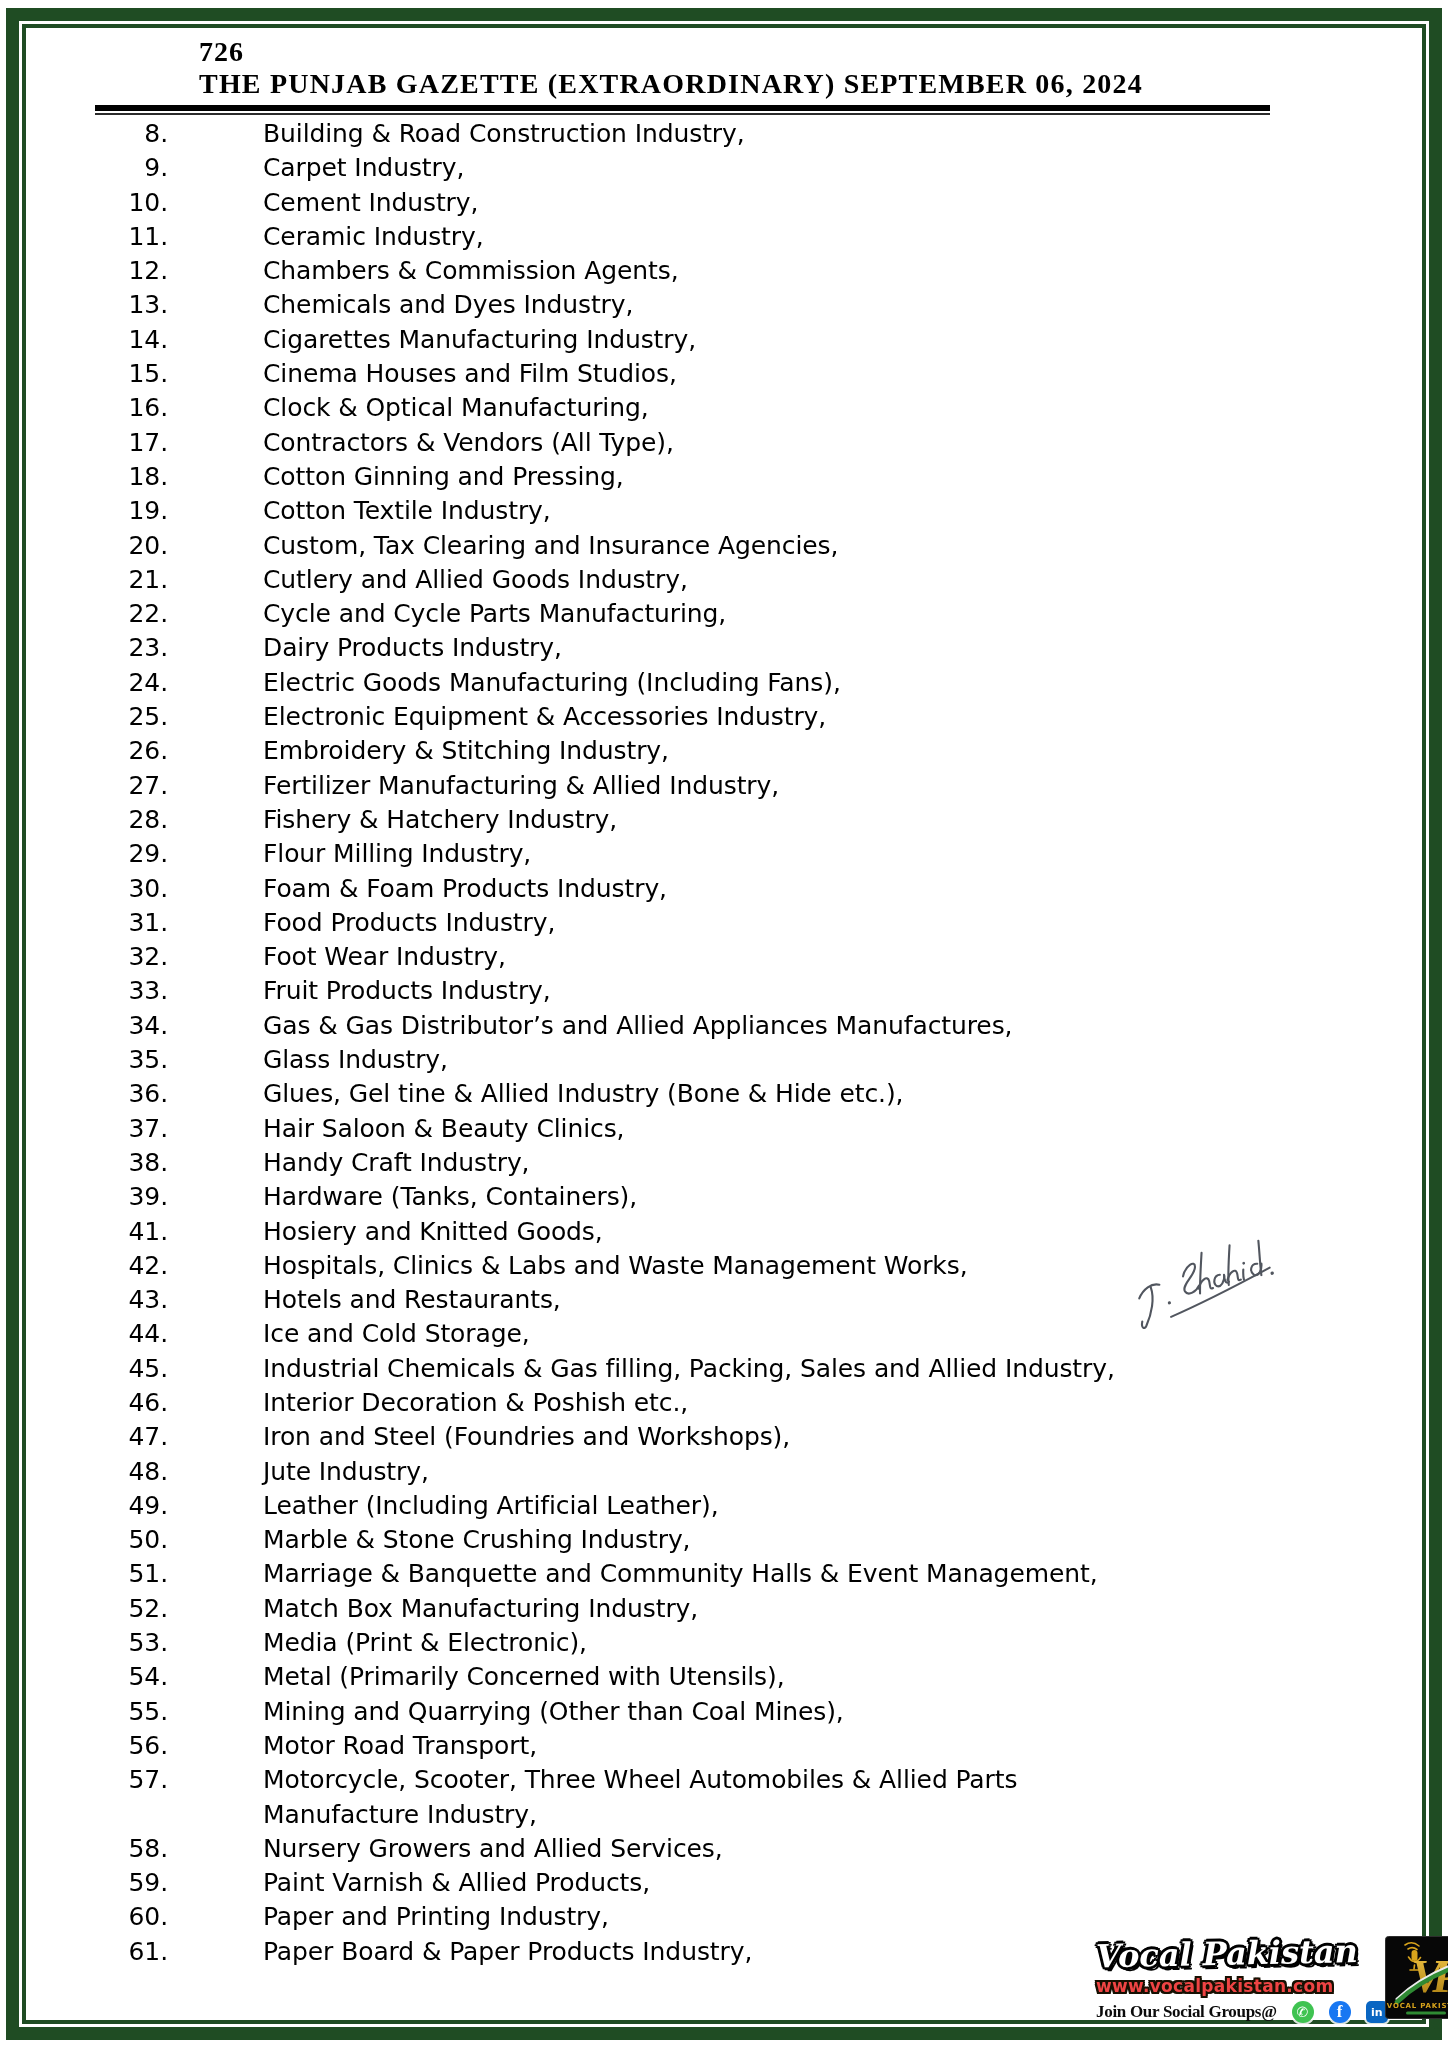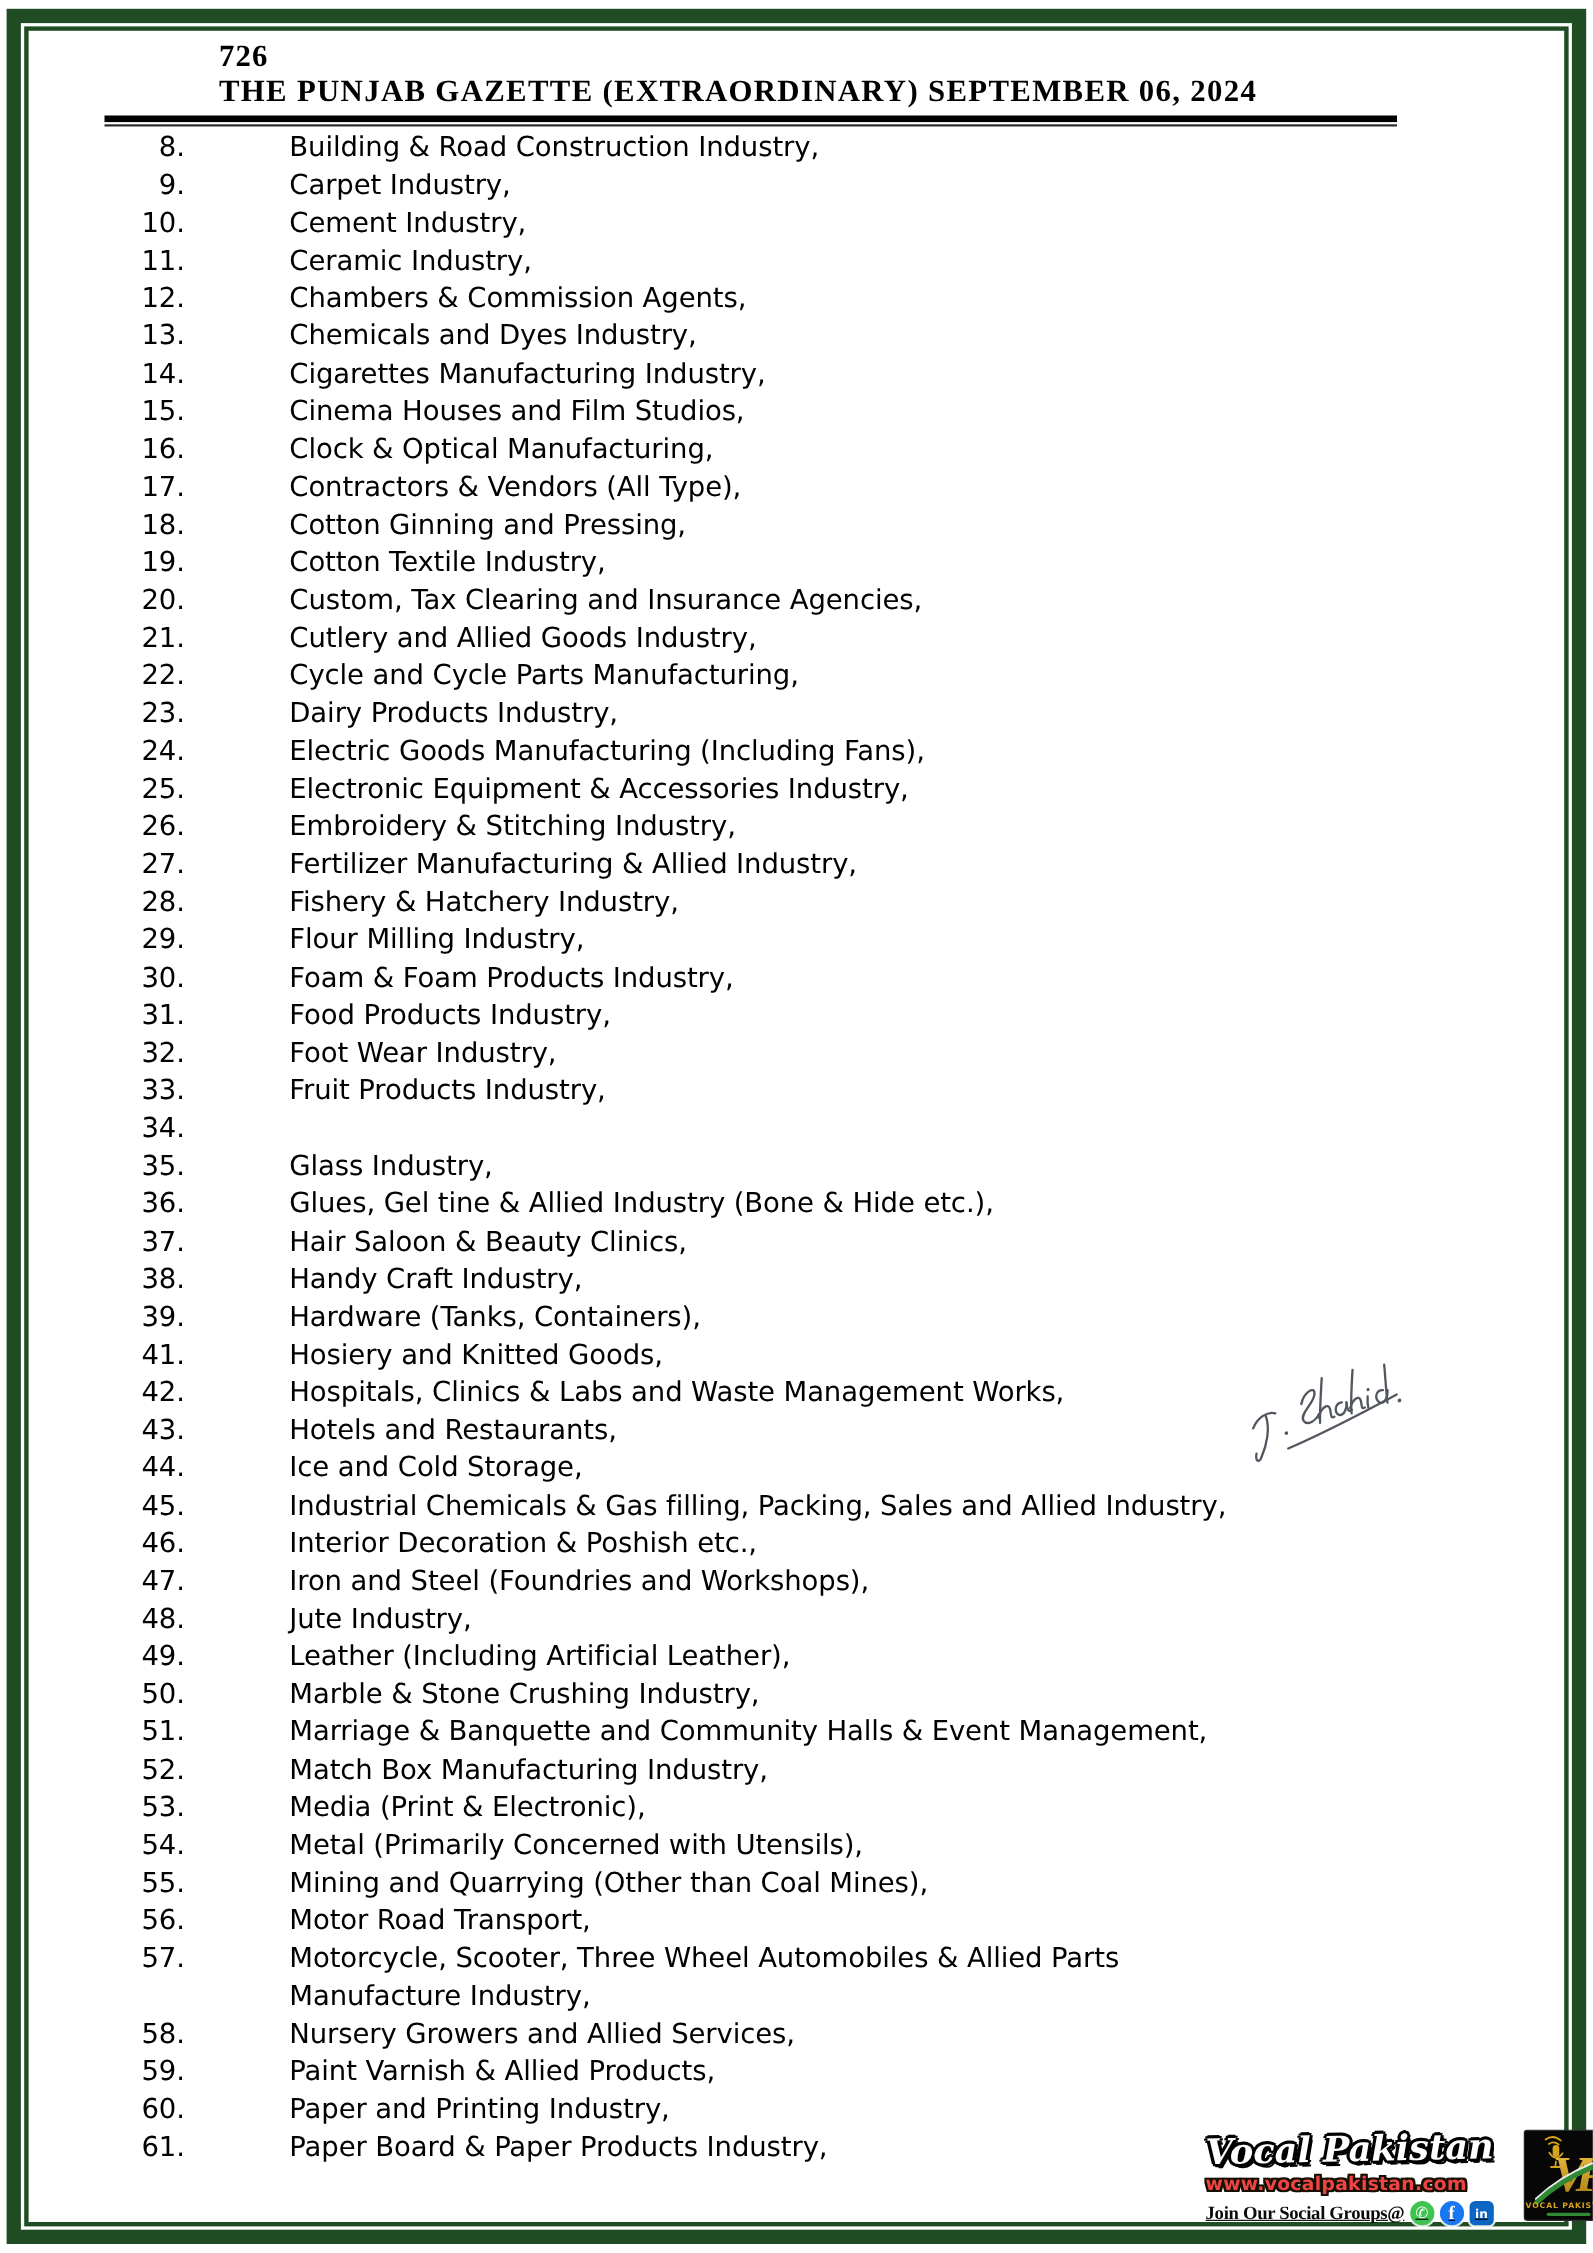--- a/index.html
+++ b/index.html
@@ -53,21 +53,21 @@
       3px 4px 0 #000;
   }
   .wm-url {
     margin-top:6px;
     font-weight:bold; font-size:17px; letter-spacing:0.3px; white-space:nowrap;
     color:#ef4444;
     text-shadow:
       -2px -2px 0 #171002, 2px -2px 0 #171002, -2px 2px 0 #171002, 2px 2px 0 #171002,
       -2px 0 0 #171002, 2px 0 0 #171002, 0 -2px 0 #171002, 0 2px 0 #171002;
   }
-  .wm-social { margin-top:5px; display:flex; align-items:center; gap:5px;text-decoration:underline; }
+  .wm-social { margin-top:5px; display:flex; align-items:center; gap:15px; }
   .wm-social-label {
     font-family:"Liberation Serif", serif; font-weight:bold; font-size:17px;
     color:#0b0b0b; white-space:nowrap; letter-spacing:-0.3px;
   }
   .sicon {
     width:22px; height:22px; flex:none;
     display:flex; align-items:center; justify-content:center;
     color:#fff; font-weight:bold;
     border-radius:50%;
     box-shadow:0 0 0 2px rgba(255,255,255,0.85);
@@ -219,20 +219,21 @@
     <div class="txt">Foot Wear Industry,</div>
   </div>
 
   <div class="row">
     <div class="num">33.</div>
     <div class="txt">Fruit Products Industry,</div>
   </div>
 
   <div class="row">
     <div class="num">34.</div>
+    <div class="txt">Gas &amp; Gas Distributor’s and Allied Appliances Manufactures,</div>
   </div>
 
   <div class="row">
     <div class="num">35.</div>
     <div class="txt">Glass Industry,</div>
   </div>
 
   <div class="row">
     <div class="num">36.</div>
     <div class="txt">Glues, Gel tine &amp; Allied Industry (Bone &amp; Hide etc.),</div>

